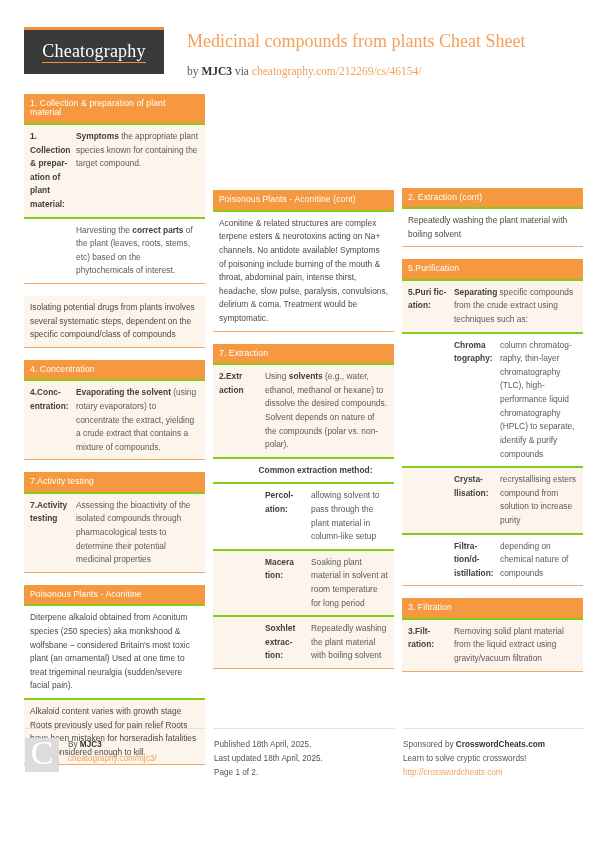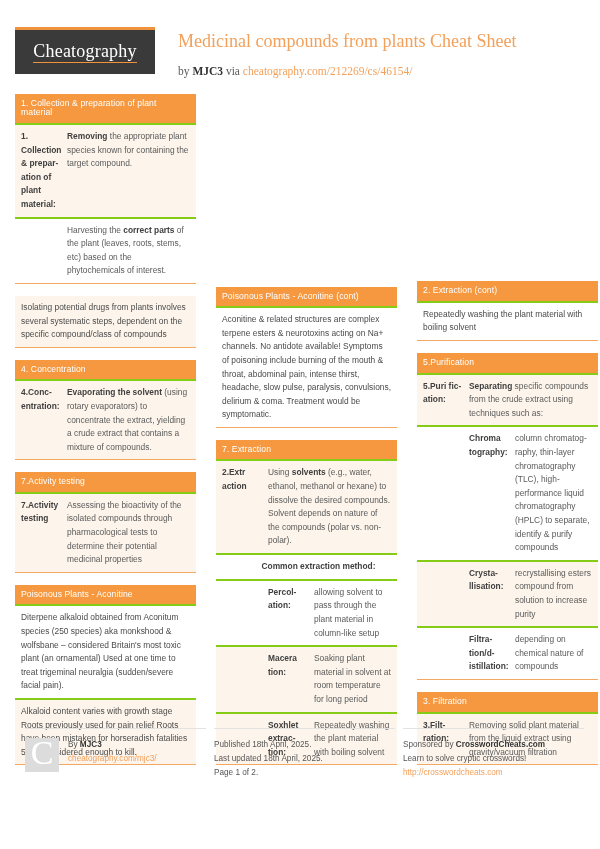--- a/index.html
+++ b/index.html
@@ -12,21 +12,21 @@
     height: 849px;
     font-family: "Liberation Sans", sans-serif;
     color: #4a4a4a;
     -webkit-font-smoothing: antialiased;
   }
   .page {
     width: 600px;
     height: 849px;
     position: relative;
     box-sizing: border-box;
-    padding: 0 15px;
+    padding: 0 24px;
   }
 
   
   .header {
     display: flex;
     align-items: flex-start;
     padding-top: 27px;
     height: 52px;
   }
   .logo-box {
@@ -68,23 +68,23 @@
     color: #5a5a5a;
     margin-top: 11px;
     line-height: 1.3;
   }
   .byline .o { color: #f2a05a; }
   .byline .b { color: #333; font-weight: bold; }
 
   
   .columns {
     display: flex;
-    gap: 20px;
+    gap: 8px;
     margin-top: 15px;
-    align-items: flex-end;
+    align-items: center;
   }
   .col {
     width: 181px;
     flex: none;
   }
 
   
   .block {
     margin-bottom: 12px;
     border-bottom: 1.5px solid #f2a862;
@@ -189,21 +189,21 @@
       </div>
     </div>
   </div>
 
   <div class="columns" id="columns">
       <div class="col">
         <div class="block">
           <div class="block-title">1. Collection &amp; preparation of plant material</div>
           <div class="row shaded">
             <div class="cell-key">1. Collection &amp; prepar­ation of plant material:</div>
-            <div class="cell-val"><b>Removing</b> the appropriate plant species known for containing the target compound.</div>
+            <div class="cell-val"><b>Symptoms</b> the appropriate plant species known for containing the target compound.</div>
           </div>
           <div class="row">
             <div class="cell-key"></div>
             <div class="cell-val">Harvesting the <b>correct parts</b> of the plant (leaves, roots, stems, etc) based on the phytochemicals of interest.</div>
           </div>
         </div>
         <div class="block">
           <div class="row shaded plain">
             <div>Isolating potential drugs from plants involves several systematic steps, dependent on the specific compound/class of compounds</div>
           </div>

